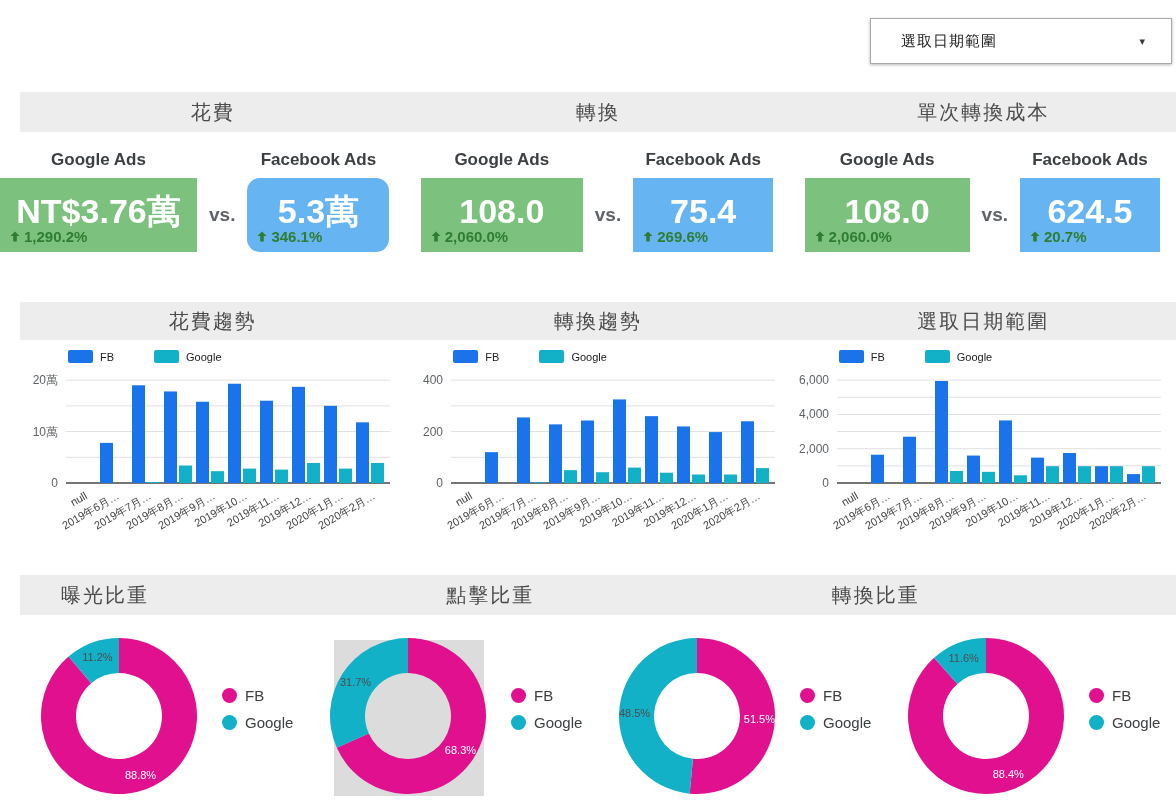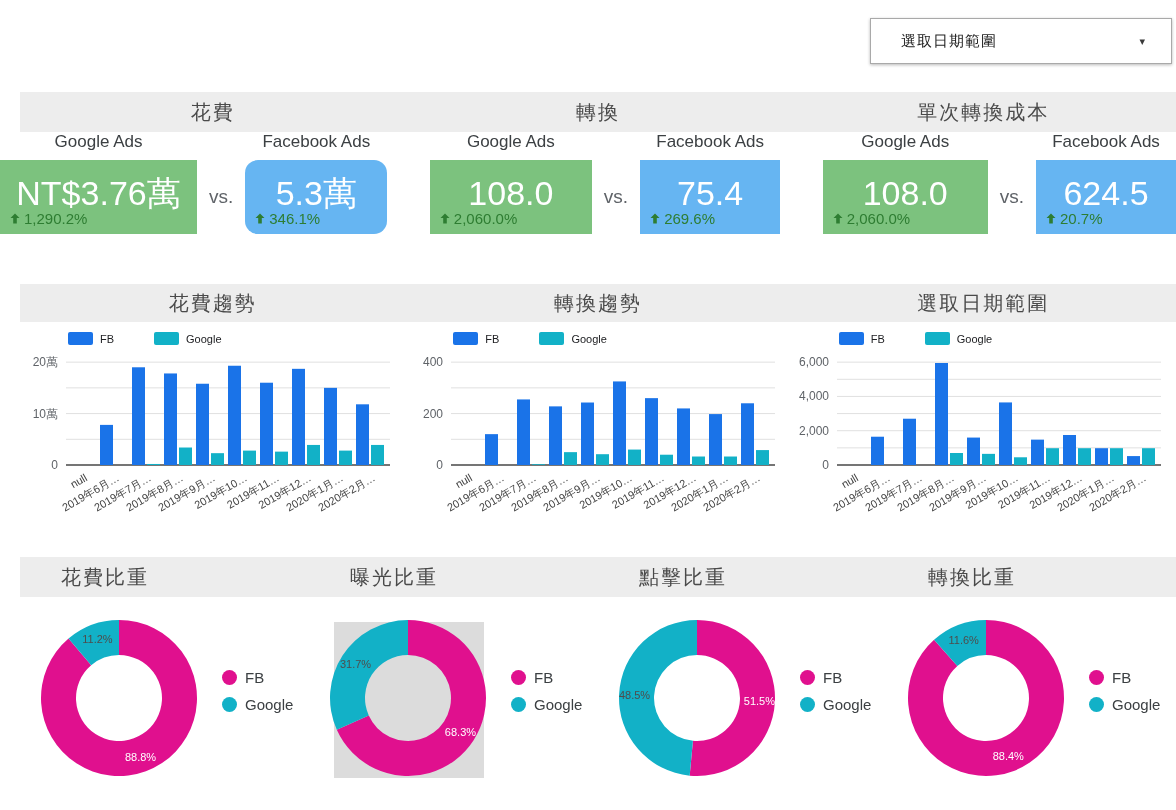--- a/index.html
+++ b/index.html
@@ -18,21 +18,21 @@
   .band .cell{flex:1;display:flex;justify-content:center;}
   .band .cell .t{font-size:20px;color:#4a4a4a;letter-spacing:2px;text-align:center;}
   .band1{height:40px;margin-top:28px;}
   .band2{height:38px;margin-top:50px;}
   .band2 .cell .t{width:330px;}
   .band3{height:40px;margin-top:20px;}
   .band3 .cell{justify-content:flex-start;}
   .band3 .cell .t{width:170px;}
 
   
-  .sc-row{display:flex;justify-content:space-between;}
+  .sc-row{display:flex;justify-content:space-between;padding-right:16px;margin-top:18px;font-weight:bold;}
   .sc-group{display:flex;align-items:flex-end;}
   .sc-col{display:flex;flex-direction:column;align-items:center;}
   .sc-label{font-size:17px;color:#3c4043;margin-bottom:8px;}
   .card{height:74px;position:relative;display:flex;align-items:center;justify-content:center;}
   .card .big{color:#fff;font-size:34px;line-height:34px;margin-top:-8px;}
   .delta{position:absolute;left:10px;bottom:7px;color:#2e7d32;font-size:15px;display:flex;align-items:center;gap:4px;}
   .delta svg{display:block;}
   .vs{font-size:19px;color:#5f6368;margin:0 12px;padding-bottom:26px;}
   .g1g{width:197px;} .g1f{width:142px;border-radius:13px;}
   .g2g{width:162px;} .g2f{width:140px;}
@@ -327,23 +327,20 @@
             <rect x="336" y="111.08571428571429" width="13" height="8.914285714285715" fill="#1A73E8"></rect>
             <rect x="351" y="103.2" width="13" height="16.8" fill="#12B1C7"></rect>
             <text x="356" y="135" text-anchor="end" class="xtick" transform="rotate(-30 356 135)">2020年2月…</text>
           </svg>
         </div>
     </div>
   </div>
 
   <div class="band band3" style="background: rgb(237, 237, 237);">
     <div class="cell">
-        <span class="t">花費比重</span>
-      </div>
-    <div class="cell">
         <span class="t">曝光比重</span>
       </div>
     <div class="cell">
         <span class="t">點擊比重</span>
       </div>
     <div class="cell">
         <span class="t">轉換比重</span>
       </div>
   </div>
 

